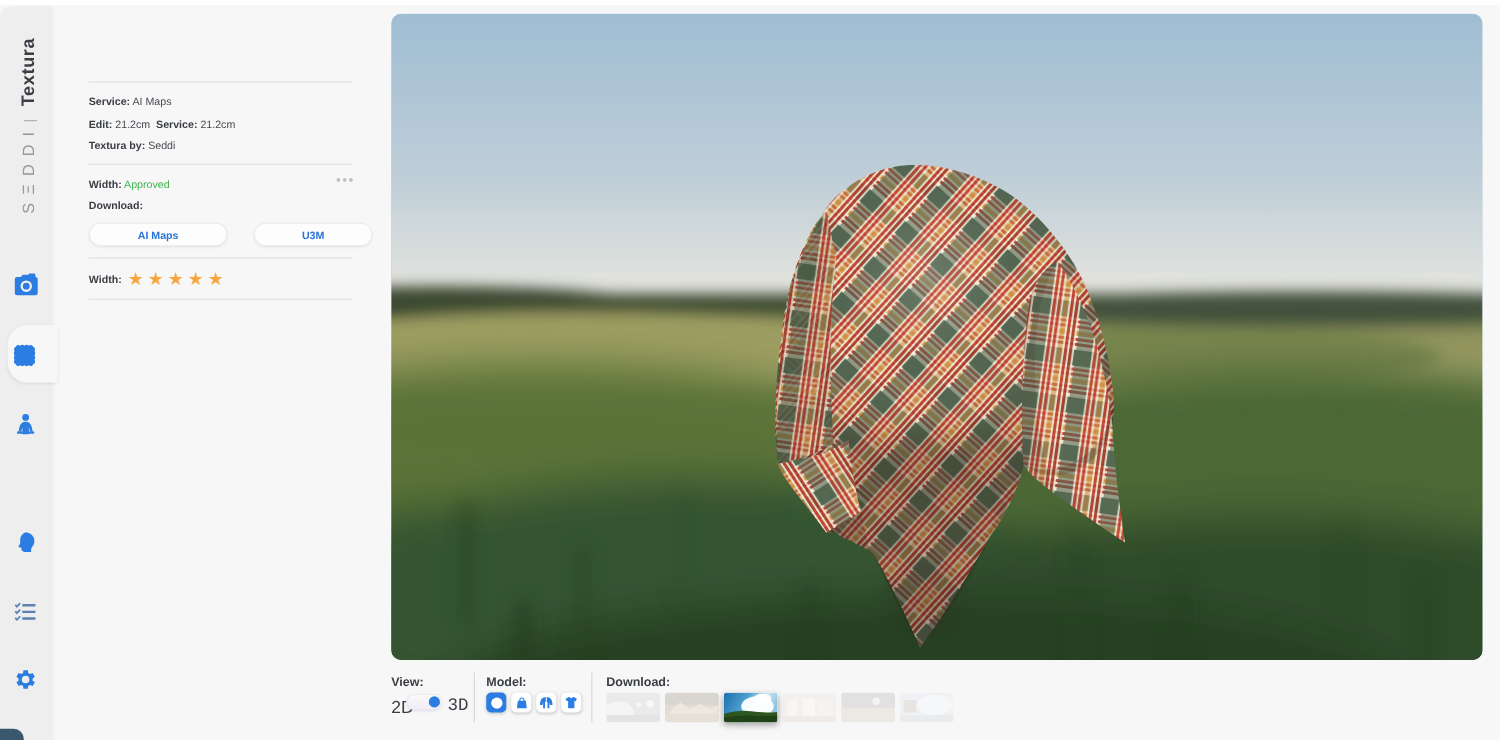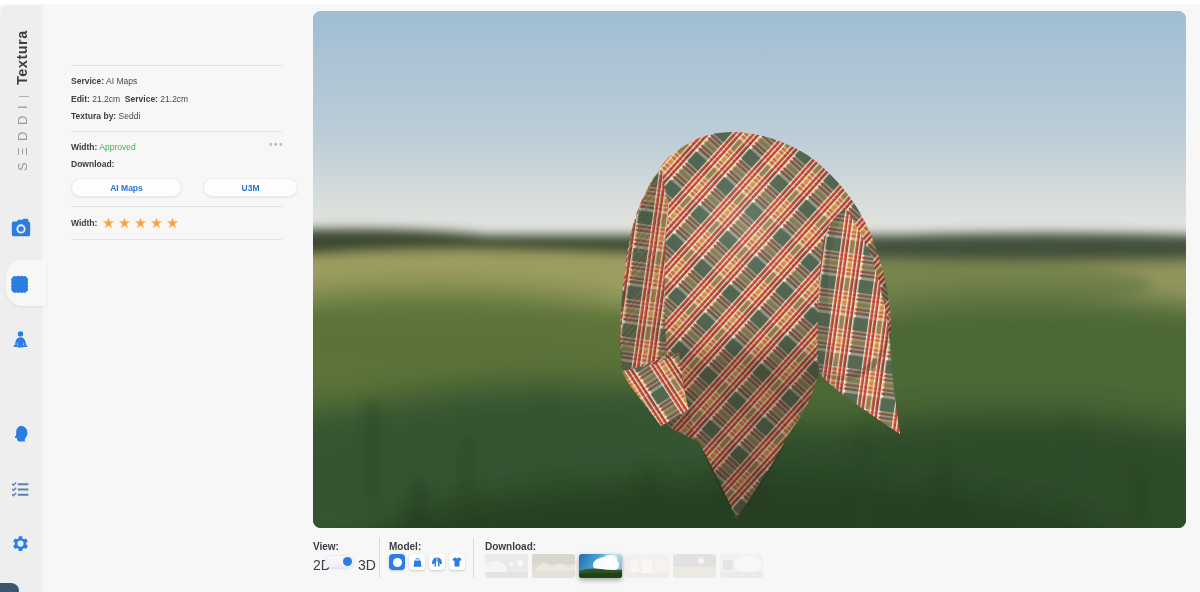--- a/index.html
+++ b/index.html
@@ -372,21 +372,21 @@
     </g>
   </svg>
   </div>
 
   <div class="bar">
     <div class="blabel" style="left:0px;">View:</div>
     <div class="btext" style="left:0px;">2D</div>
     <div class="toggle">
       <div class="knob"></div>
     </div>
-    <div class="btext" style="left:45px;">3D</div>
+    <div class="btext" style="left:45px;font-family:Liberation Mono, monospace;">3D</div>
     <div class="vdiv" style="left:66px;"></div>
     <div class="blabel" style="left:76px;">Model:</div>
     <div class="mbtn sel" style="left:76px;">
       <svg width="11" height="11" viewBox="0 0 20 20">
         <circle cx="10" cy="10" r="8.2" fill="#ffffff"></circle>
       </svg>
     </div>
     <div class="mbtn" style="left:96px;">
       <svg width="11" height="11" viewBox="0 0 24 24">
         <path fill="#2b7de1" d="M5 8h14l1.6 13H3.4L5 8z"></path>

